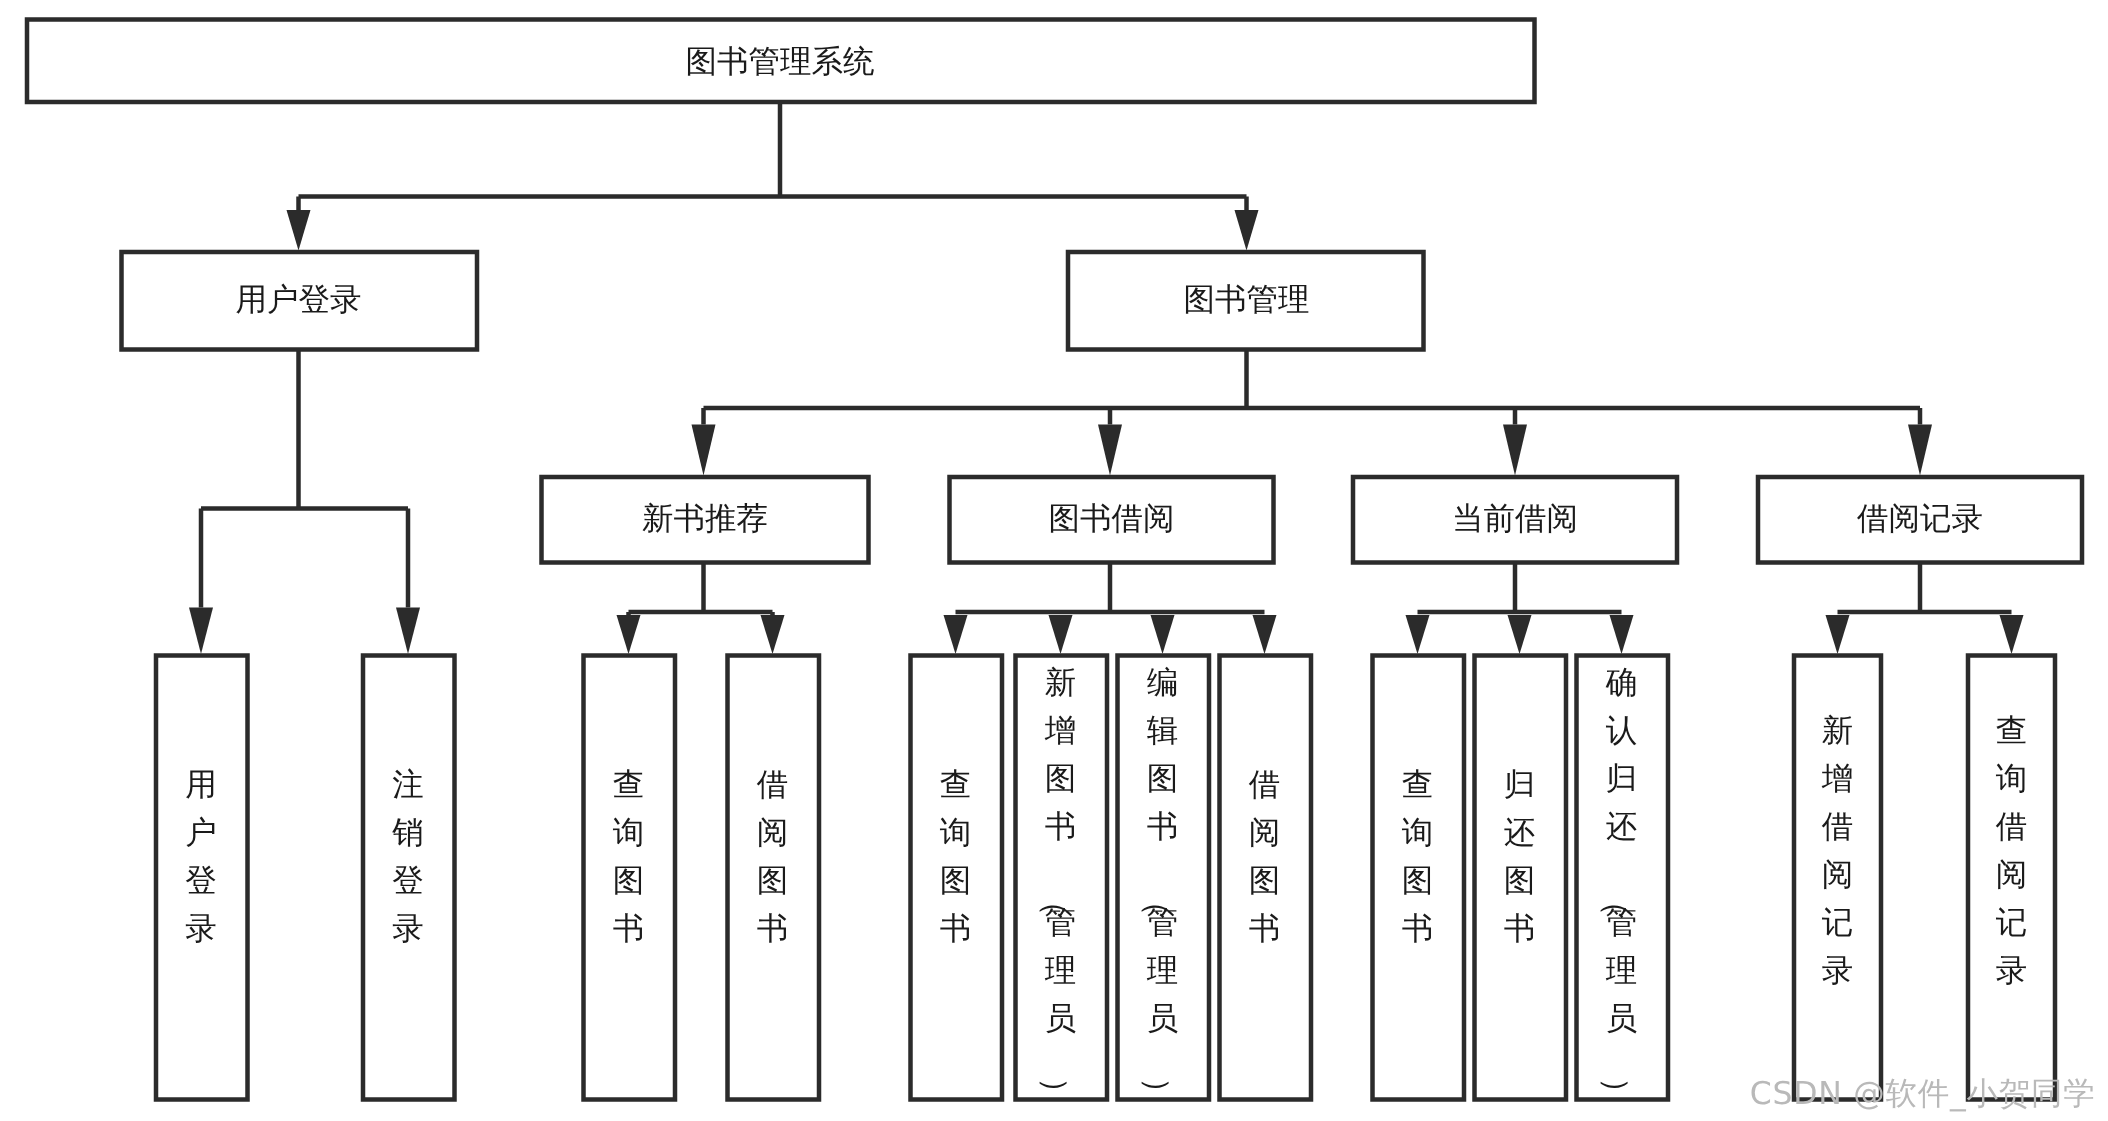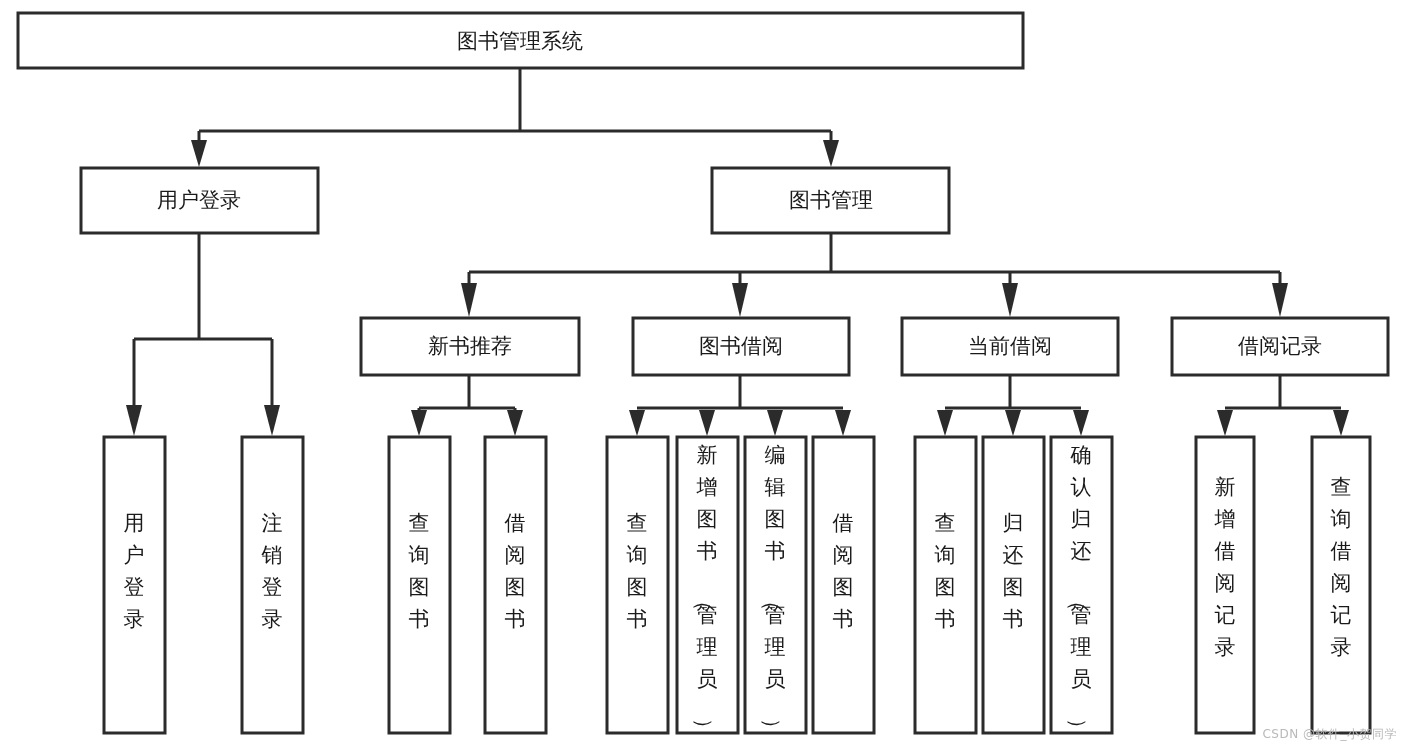--- a/index.html
+++ b/index.html
@@ -52,21 +52,21 @@
     font-family: "DejaVu Sans", "Liberation Sans", sans-serif;
     fill: #1a1a1a;
     font-size: 21px;
     text-anchor: middle;
   }
   .watermark {
     position: absolute;
     right: 8px;
     bottom: 4px;
     font-family: "DejaVu Sans", "Liberation Sans", sans-serif;
-    font-size: 12px;
+    font-size: 21px;
     color: #b9b9b9;
     white-space: nowrap;
     letter-spacing: 0.5px;
     margin-left: 24px;
   }
 </style>
 </head>
 <body>
 
 <div id="diagram-root">

